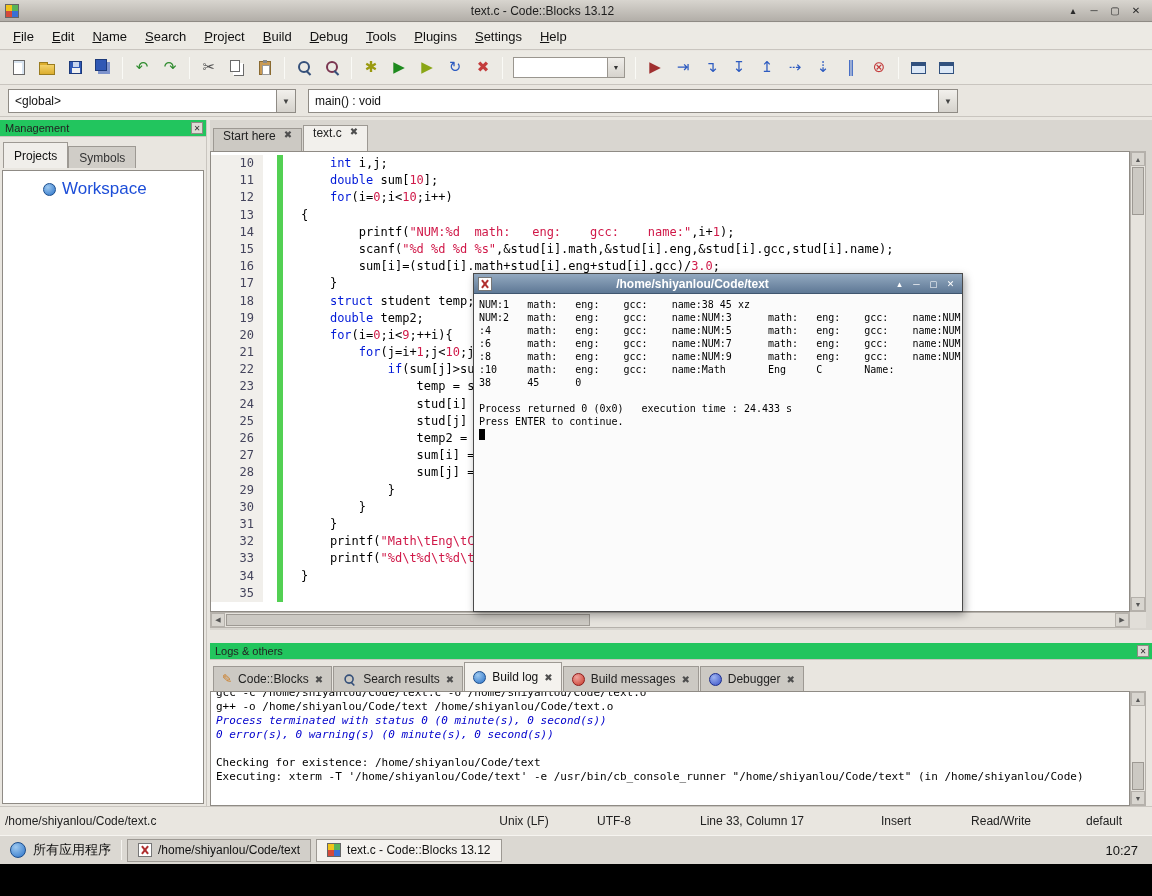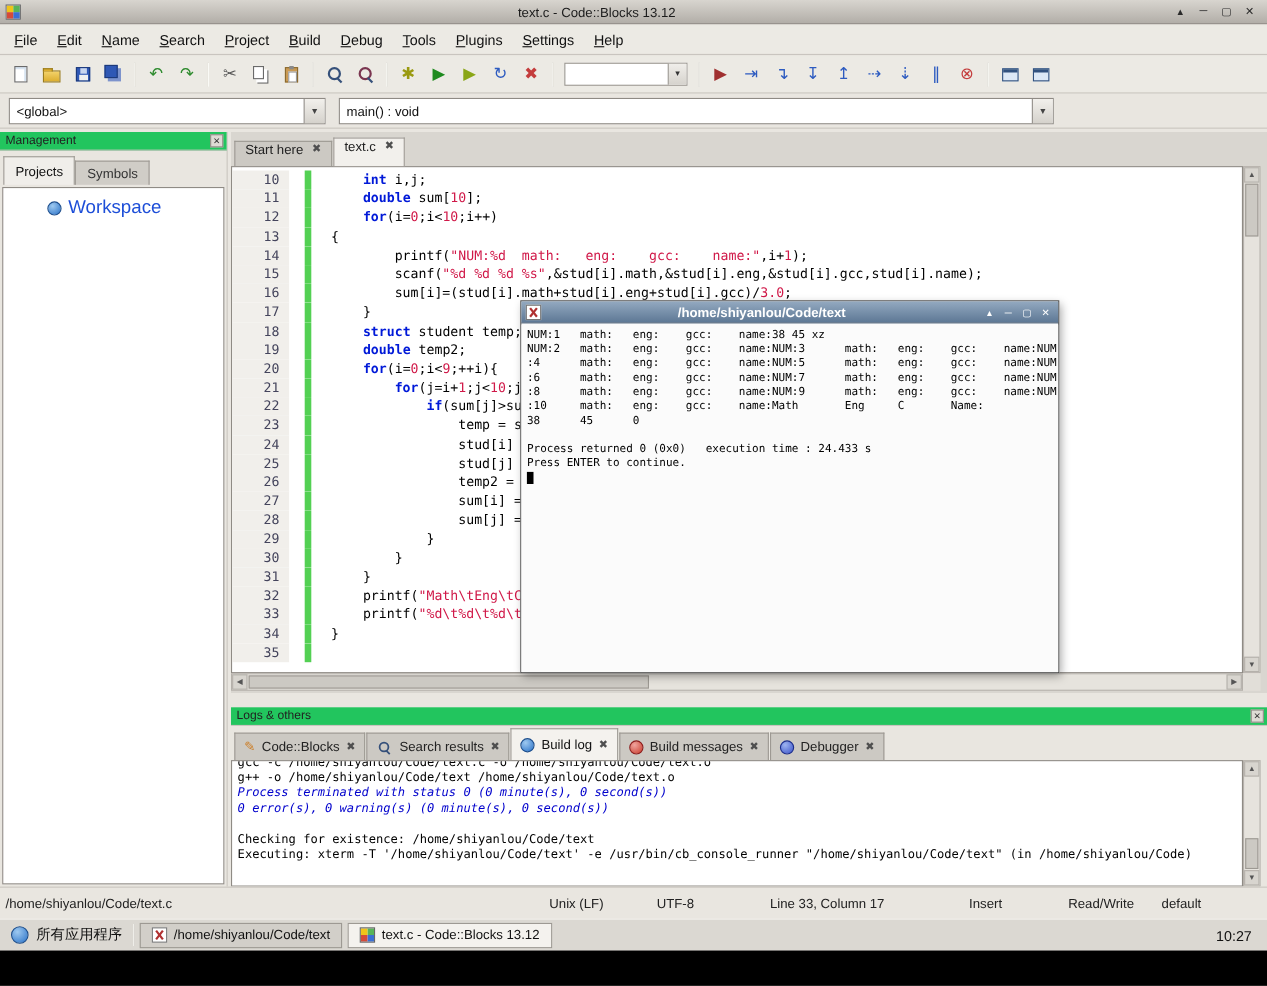--- a/index.html
+++ b/index.html
@@ -70,21 +70,21 @@
   .edtab.active{background:#f2f0ec;height:26px;z-index:2}
   .tclose{font-size:10px;color:#4f4f4f}
   .edbody{position:absolute;top:31px;left:0;width:920px;height:461px;background:#fff;
     border:1px solid #8f8b85;overflow:hidden;padding-top:3px}
   .ed-line{display:flex;height:17.2px;white-space:pre;
     font-family:"DejaVu Sans Mono",monospace;font-size:12px;line-height:17.2px}
   .lnum{width:52px;text-align:right;padding-right:9px;background:#f1efeb;color:#44445c;flex:none}
   .chg{width:38px;flex:none;position:relative;background:#fff}
   .chg::before{content:"";position:absolute;left:14px;top:0;bottom:0;width:6px;background:#53d053}
   .cd{flex:1}
-  .cs-k{color:#0019d8;font-weight:bold}
+  .cs-k{color:#0019d8;font-weight:normal}
   .cs-s{color:#d01848}
   .cs-n{color:#d01848}
   .cs-p{color:#000}
 
   
   .vsb{position:absolute;left:920px;top:31px;width:16px;height:461px;background:#e6e3dd;
     border:1px solid #b5b1ab;display:flex;flex-direction:column}
   .sb-btn{height:14px;display:flex;align-items:center;justify-content:center;font-size:7px;
     color:#555;background:#d8d5cf;border:1px solid #b5b1ab;flex:none}
   .thumb{background:#ccc9c3;border:1px solid #9d9993;margin:1px;flex:none}
@@ -127,21 +127,21 @@
   .log-line{height:14px}
   .log-info{color:#0000cc;font-style:italic}
   .log-clip{margin-top:-6px}
 
   
   .statusbar{position:absolute;left:0;top:806px;width:1152px;height:29px;background:#e9e6e0;
     border-top:1px solid #c9c5bf;display:flex;align-items:center;font-size:12px;color:#222}
   .sb-file{flex:1;padding-left:5px;white-space:nowrap;overflow:hidden}
   .sb-seg{text-align:center;white-space:nowrap;flex:none}
   .sb-eol{width:92px}.sb-enc{width:88px}.sb-pos{width:188px}.sb-ins{width:100px}
-  .sb-rw{width:110px}.sb-prof{width:96px;text-align:left}
+  .sb-rw{width:110px}.sb-prof{width:96px;text-align:center}
 
   
   .taskbar{position:absolute;left:0;top:835px;width:1152px;height:29px;background:#dbd8d2;
     border-top:1px solid #f6f4f0;display:flex;align-items:center}
   .start{display:flex;align-items:center;gap:7px;padding:0 10px;font-size:13px;color:#111;height:100%}
   .tb-vline{width:1px;height:20px;background:#b5b1ab;border-right:1px solid #f6f4f0}
   .task{display:flex;align-items:center;gap:6px;height:23px;margin-left:5px;padding:0 10px;
     font-size:12px;color:#111;border:1px solid #9d9993;background:#d2cfc9;white-space:nowrap;
     overflow:hidden;max-width:215px}
   .task.active{background:#f4f2ee}

